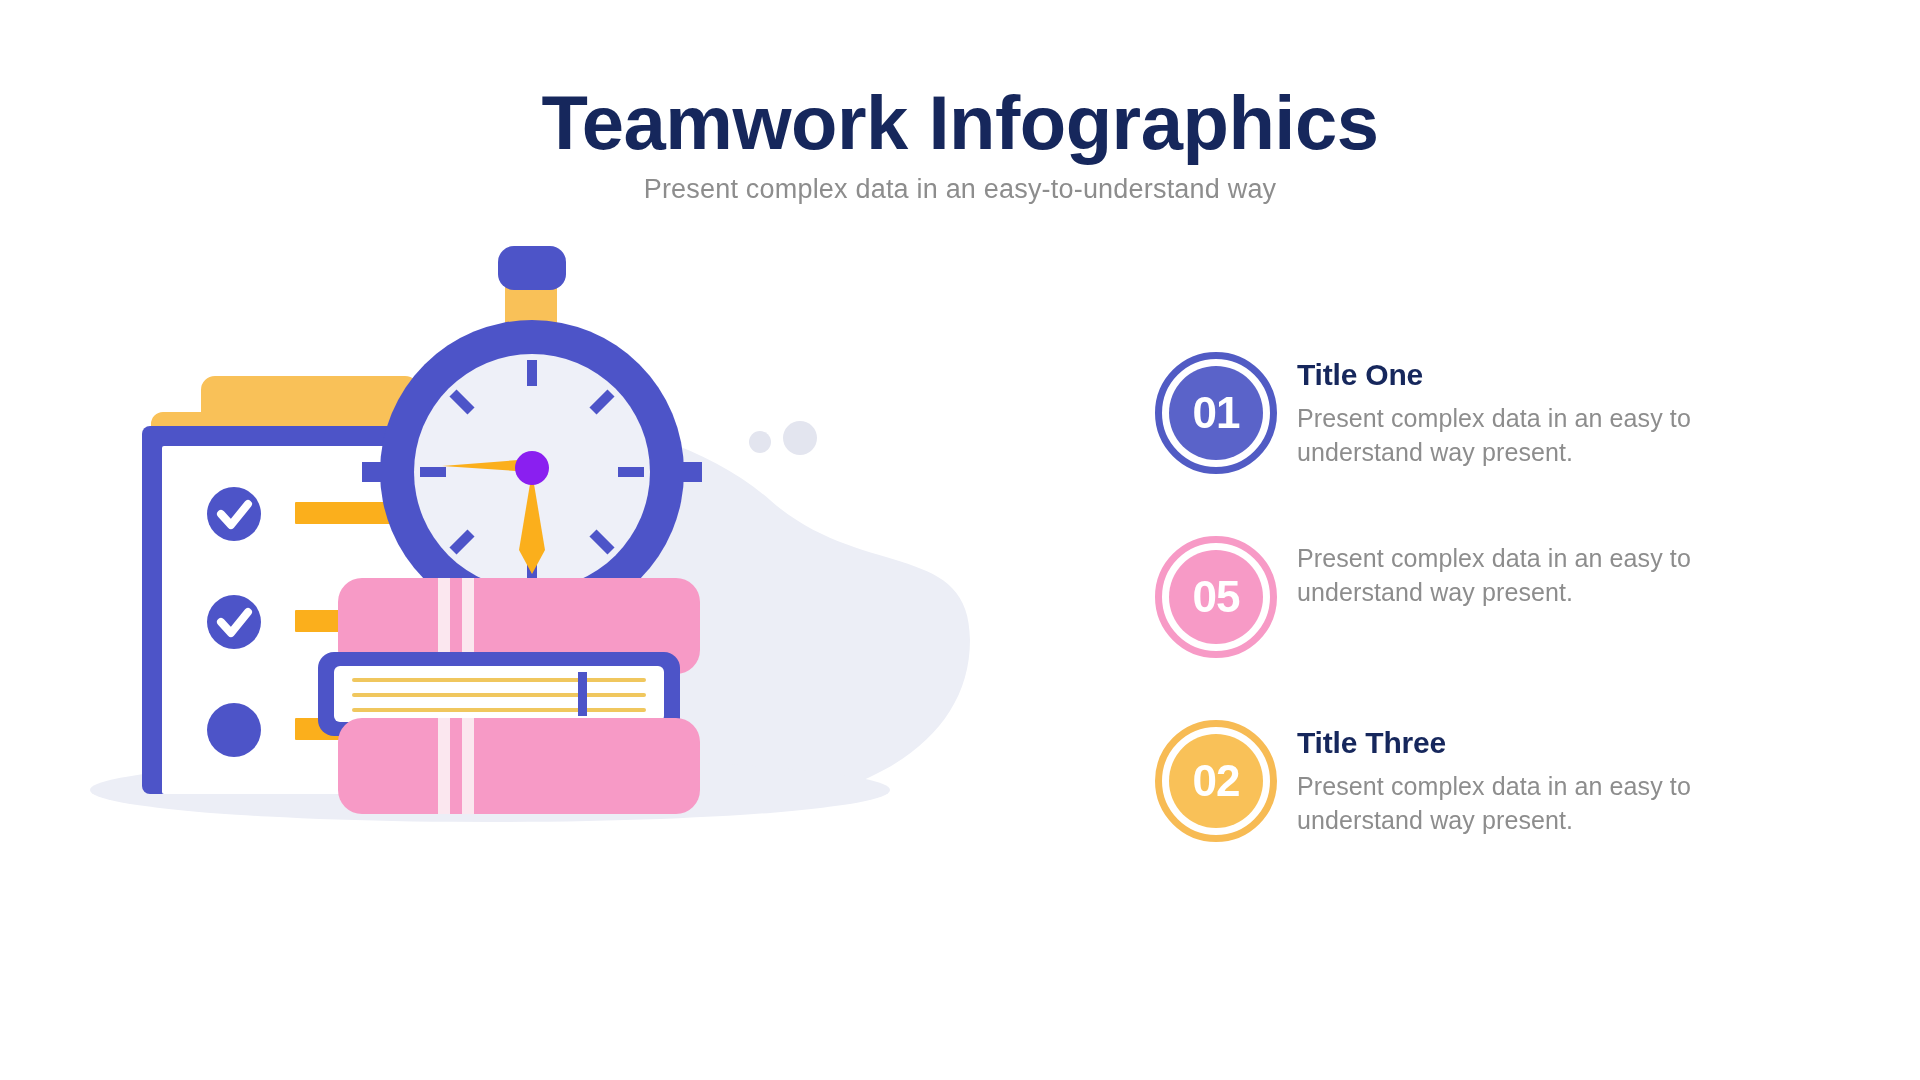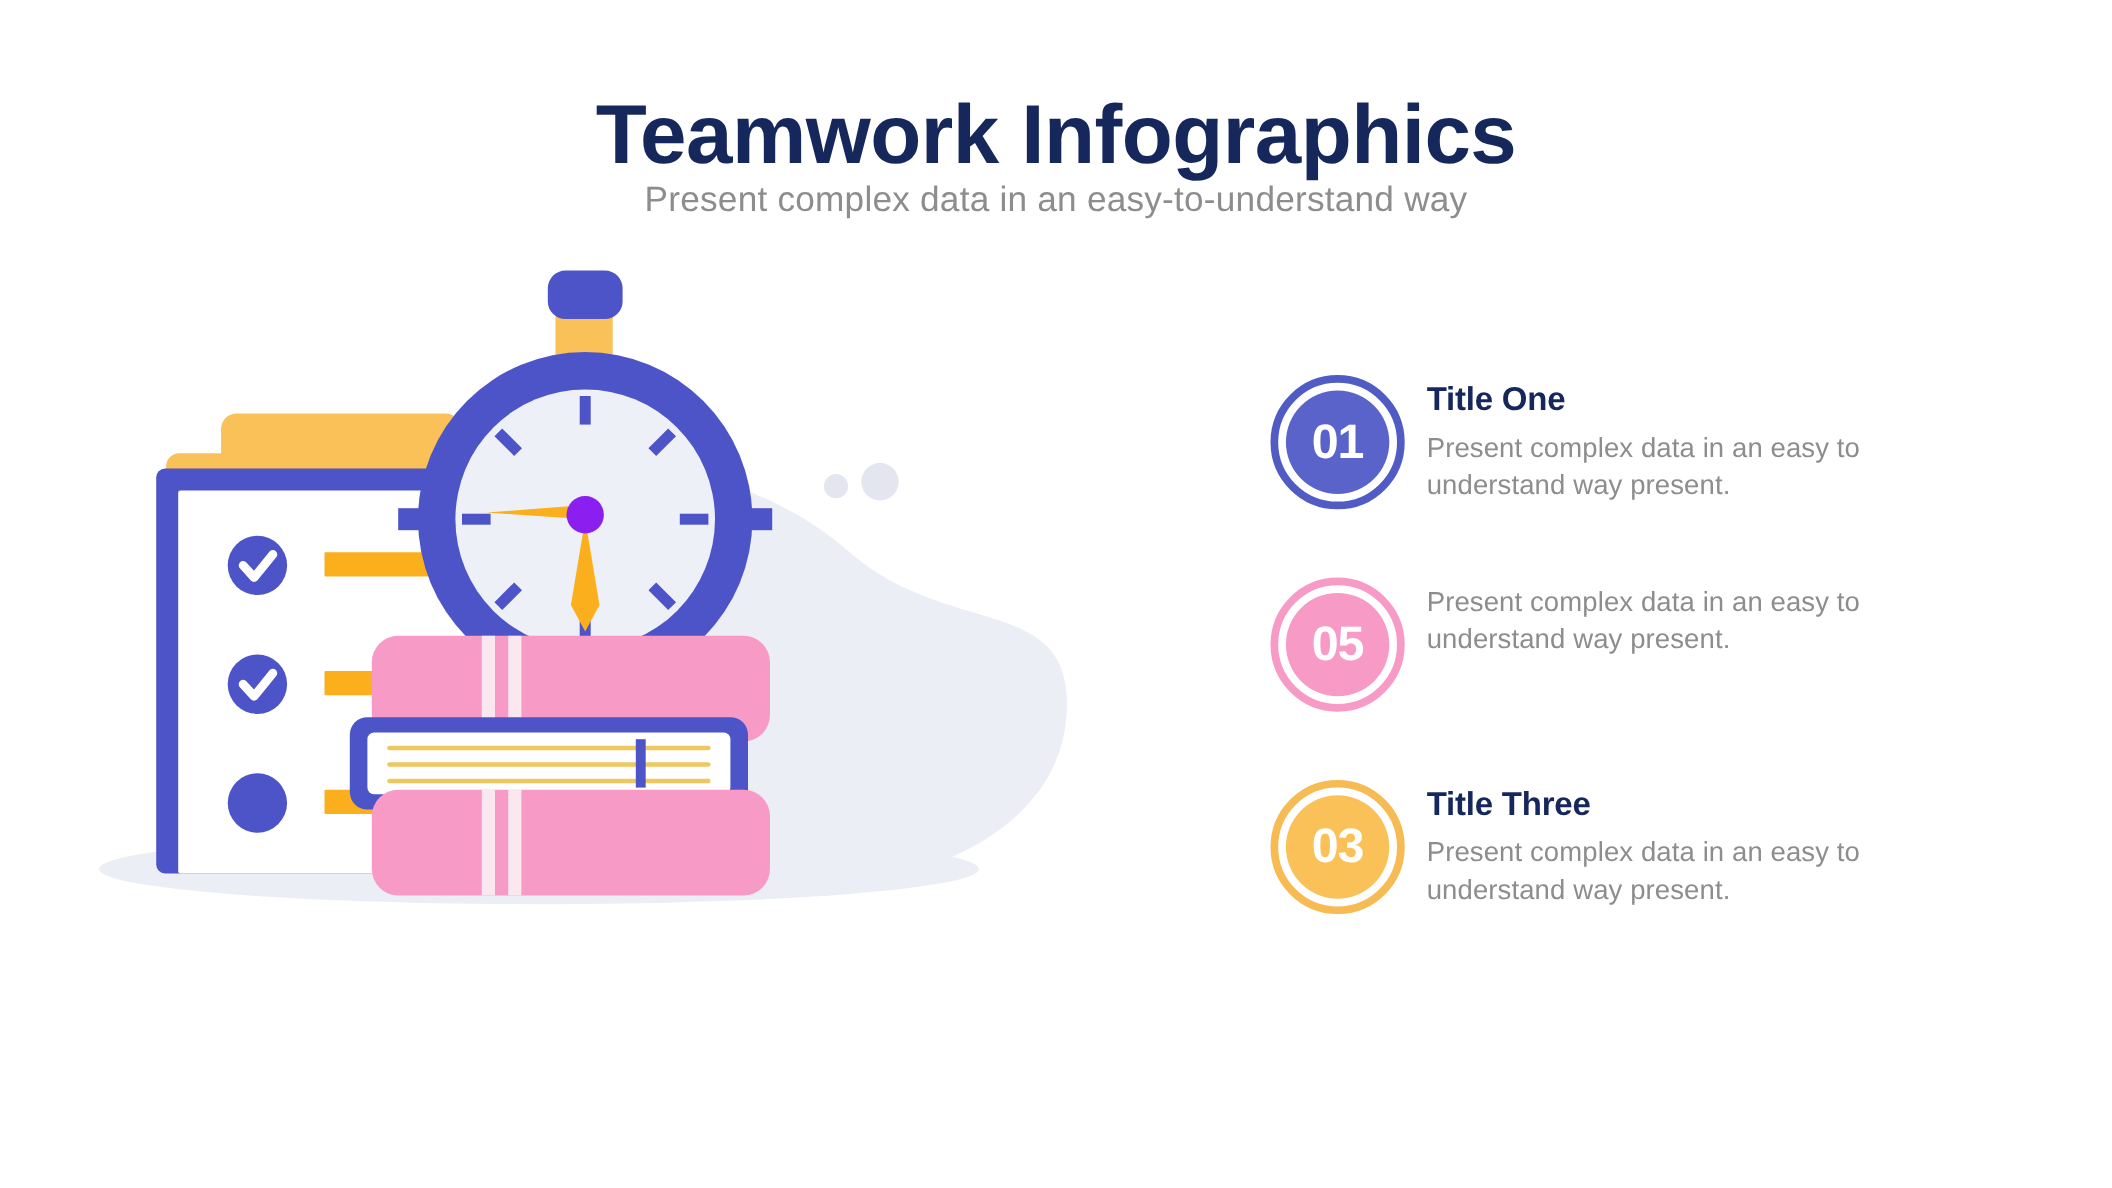--- a/index.html
+++ b/index.html
@@ -24,39 +24,39 @@
   }
   #page-title {
     font-size: 76px;
     font-weight: bold;
     letter-spacing: -0.5px;
     color: #16275c;
     line-height: 1.02;
     font-stretch: semi-condensed;
   }
   #page-subtitle {
-    margin-top: 1px;
-    font-size: 32px;
+    margin-top: 12px;
+    font-size: 27px;
     color: #8d8d8d;
     font-weight: normal;
     letter-spacing: 0.2px;
   }
 
   
   #illustration {
     position: absolute;
     left: 70px; top: 240px;
     width: 1000px; height: 760px;
   }
   #illustration svg { display: block; }
 
   
   #feature-list {
     position: absolute;
-    left: 1155px; top: 341px;
+    left: 1155px; top: 352px;
     width: 700px;
   }
   .feature-row {
     display: flex;
     align-items: flex-start;
     margin-bottom: 62px;
   }
   .feature-row:last-child { margin-bottom: 0; }
 
   .num-badge {
@@ -251,21 +251,21 @@
       </div>
       <div class="feature-text">
         <div class="feature-desc">Present complex data in an easy to understand way present.</div>
       </div>
     </div>
 
     <div class="feature-row">
       <div class="num-badge badge-03">
         <span class="ring-outer"></span>
         <span class="ring-inner"></span>
-        <span class="num-text">03</span>
+        <span class="num-text">02</span>
       </div>
       <div class="feature-text">
         <div class="feature-title">Title Three</div>
         <div class="feature-desc">Present complex data in an easy to understand way present.</div>
       </div>
     </div>
 
   </div>
 
 </div>

